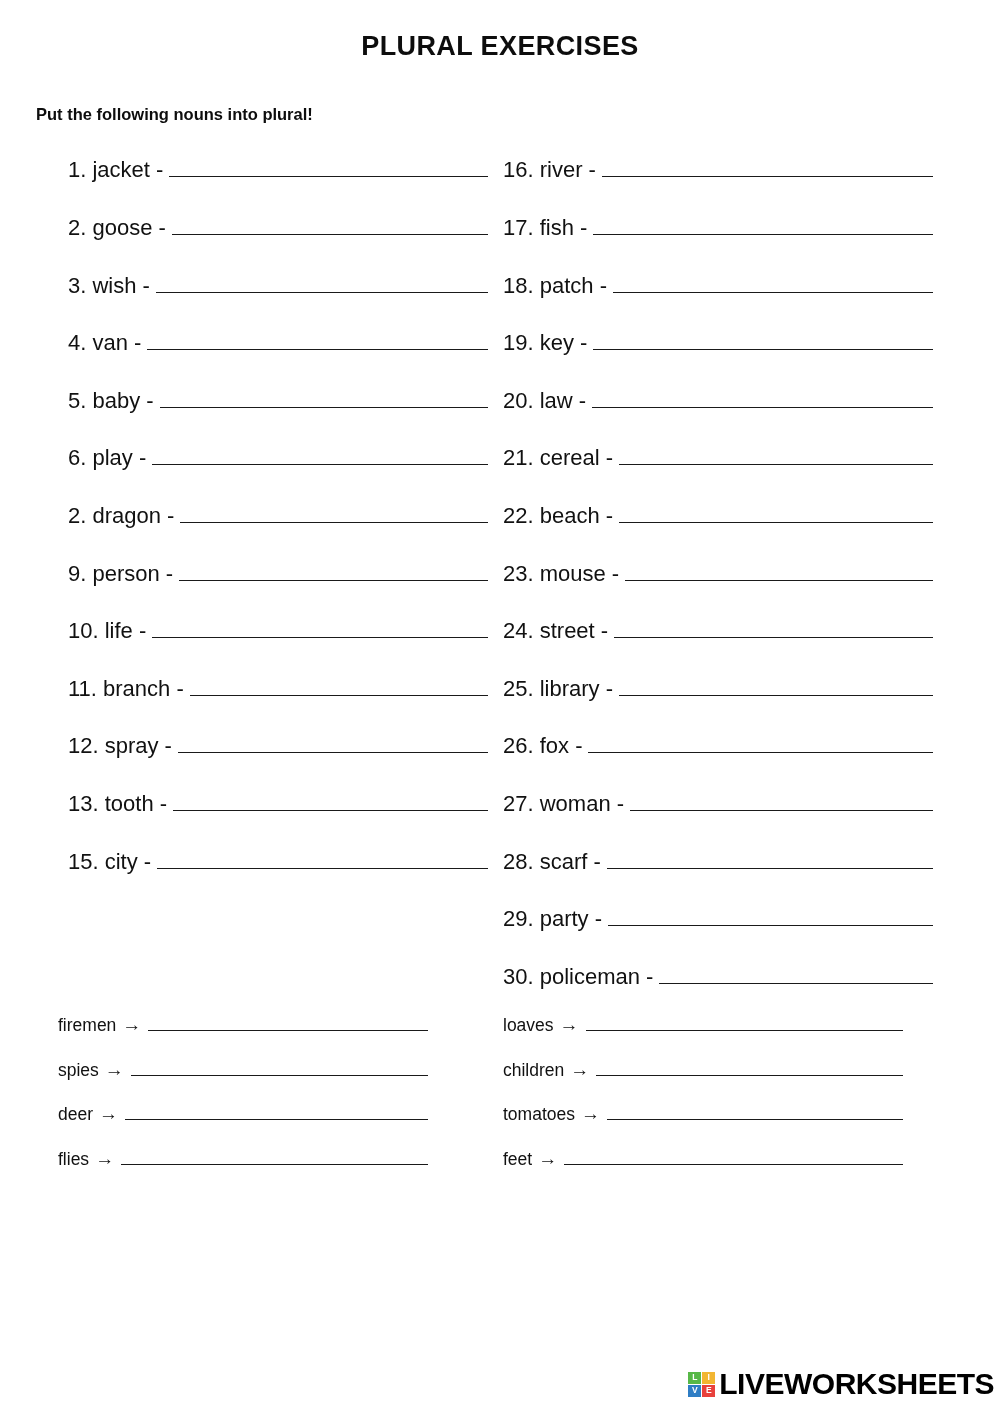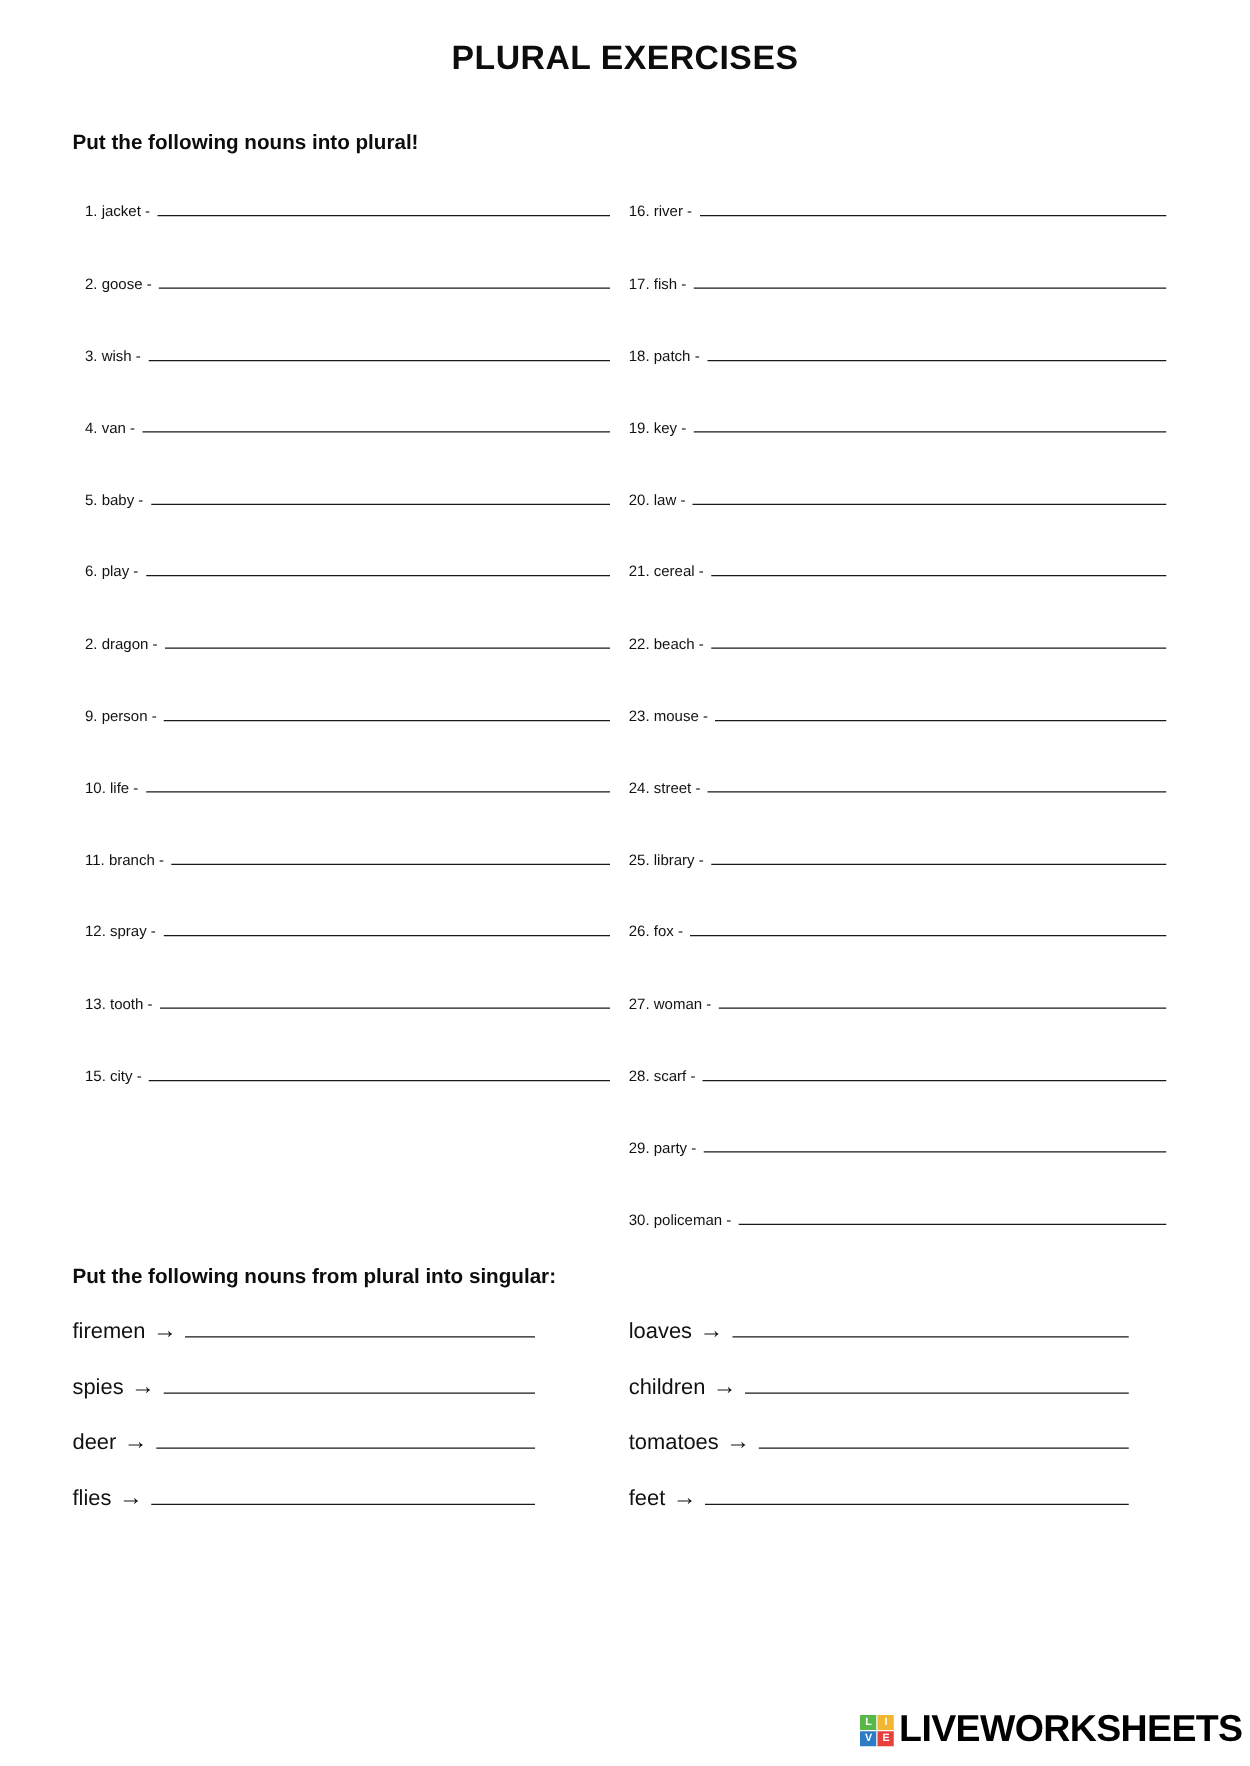--- a/index.html
+++ b/index.html
@@ -30,42 +30,42 @@
     color: #0d0d0d;
     margin: 0;
     padding-top: 32px;
     line-height: 1.1;
   }
   .section-heading {
     font-size: 16.5px;
     font-weight: bold;
     color: #0d0d0d;
     margin: 0;
-    padding-left: 58px;
+    padding-left: 36px;
     line-height: 1.2;
   }
   .heading-one { padding-top: 43px; }
 
   .plural-grid {
     position: relative;
     margin-top: 33px;
     height: 835px;
   }
   .col {
     position: absolute;
     top: 0;
   }
   .col-left  { left: 68px;  width: 420px; }
   .col-right { left: 503px; width: 430px; }
 
   .item {
     display: flex;
     align-items: baseline;
     height: 57.6px;
-    font-size: 12px;
+    font-size: 22px;
     color: #111111;
     white-space: nowrap;
     text-align: center;
   }
   .item .label {
     flex: 0 0 auto;
     padding-right: 6px;
   }
   .item .blank {
     flex: 1 1 auto;
@@ -271,21 +271,20 @@
           <span class="blank"></span>
         </div>
       <div class="item">
           <span class="label">30. policeman -</span>
           <span class="blank"></span>
         </div>
     </div>
   </div>
 
   <div class="singular-section">
-    <h2 class="section-heading">Put the following nouns from plural into singular:</h2>
 
     <div class="singular-grid">
       <div class="scol scol-left">
         <div class="sitem">
             <span class="slabel">firemen</span>
             <span class="arrow">→</span>
             <span class="blank"></span>
           </div>
         <div class="sitem">
             <span class="slabel">spies</span>

